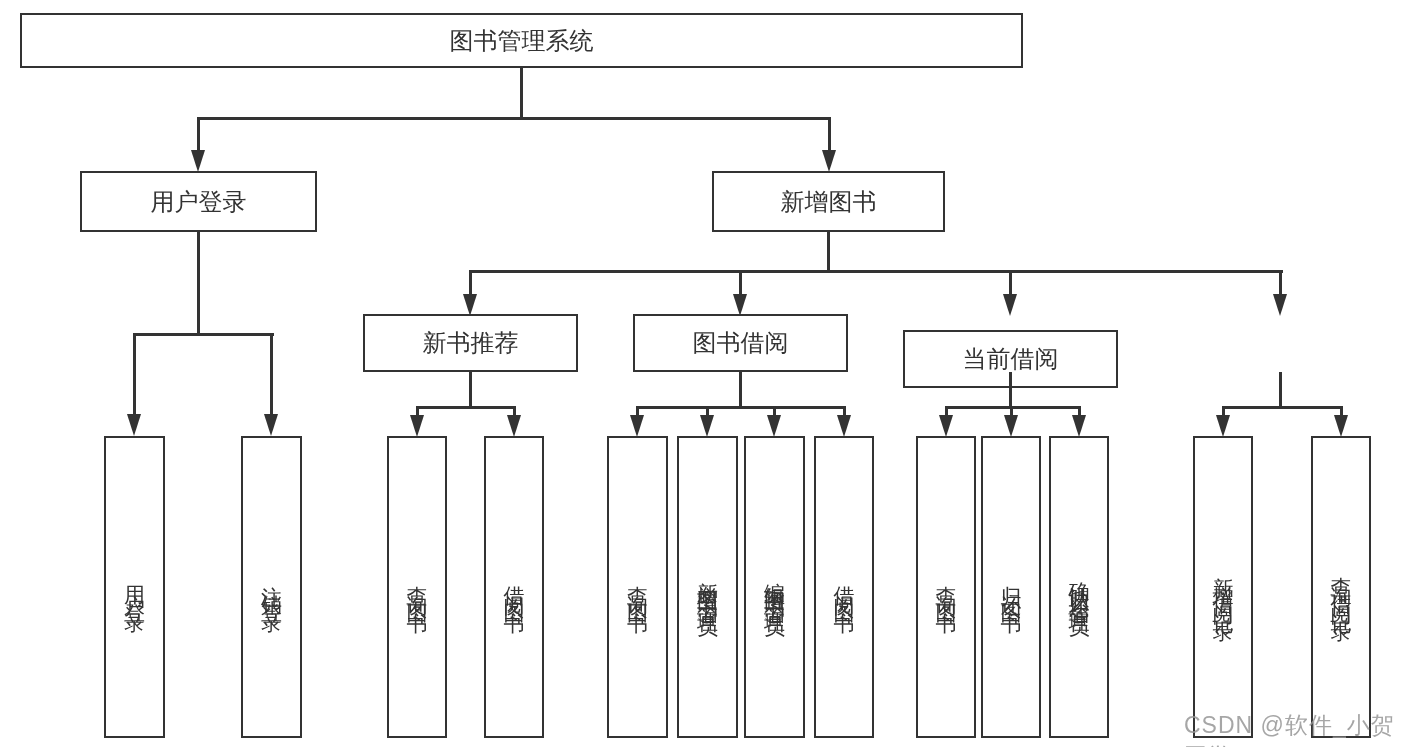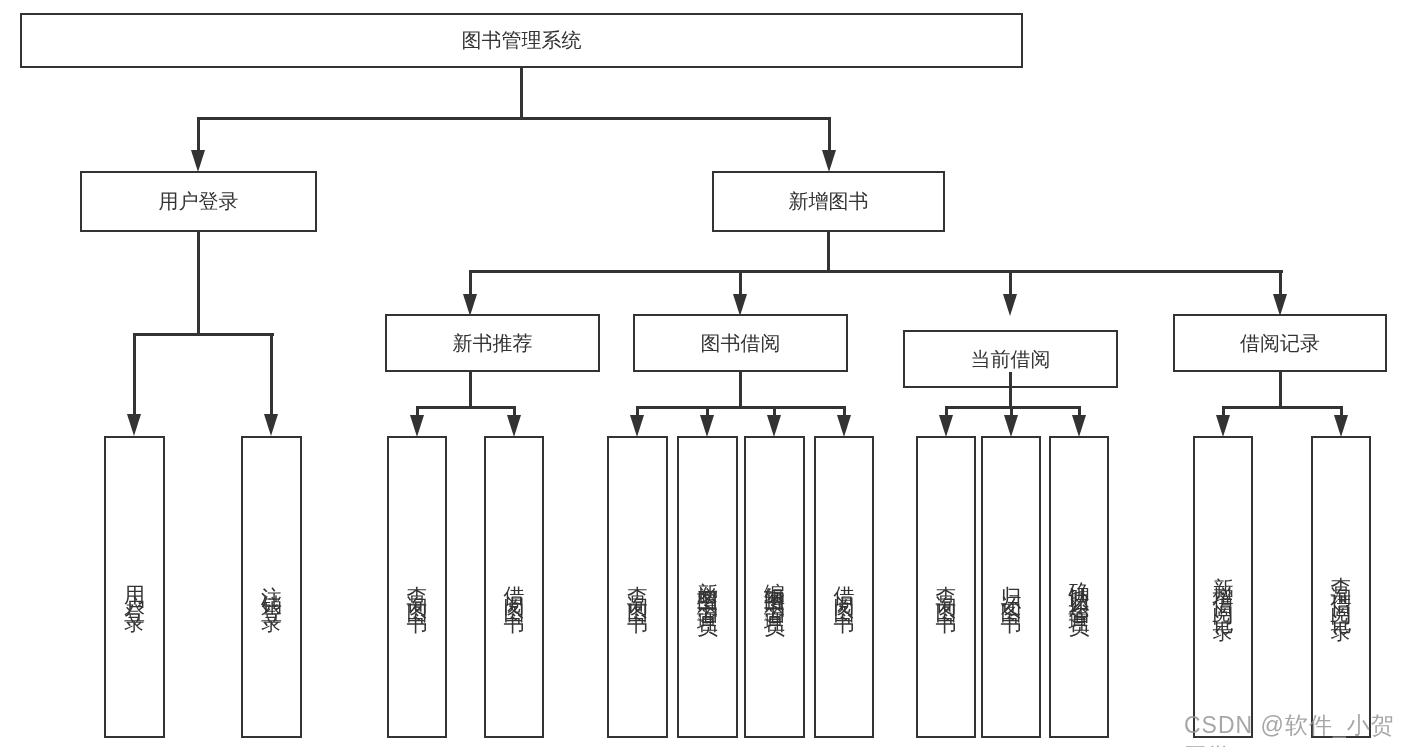--- a/index.html
+++ b/index.html
@@ -5,21 +5,21 @@
   html,body { margin:0; padding:0; background:#ffffff; }
   .stage {
     position:relative; width:1405px; height:747px;
     background:#ffffff; overflow:hidden;
     font-family:"Liberation Sans","DejaVu Sans",sans-serif;
   }
   .node {
     position:absolute; box-sizing:border-box;
     border:2.5px solid #333333; background:#ffffff;
     display:flex; align-items:center; justify-content:center;
-    color:#333333; font-size:20px; white-space:nowrap;
+    color:#333333; font-size:24px; white-space:nowrap;
   }
   .vnode {
     writing-mode:vertical-rl; text-orientation:mixed;
     font-size:21px; letter-spacing:9px; white-space:normal;
   }
   .vnode.long { letter-spacing:5px; }
   .hline, .vline { position:absolute; background:#333333; }
   .hline { height:3px; }
   .vline { width:3px; }
   .arrowhead {
@@ -61,24 +61,23 @@
   <div class="hline" style="left:468.5px; top:270px; width:814px;"></div>
   <div class="vline" style="left:468.5px; top:270px; height:26px;"></div>
   <div class="arrowhead" style="left:463px; top:294px;"></div>
   <div class="vline" style="left:738.5px; top:270px; height:26px;"></div>
   <div class="arrowhead" style="left:733px; top:294px;"></div>
   <div class="vline" style="left:1008.5px; top:270px; height:26px;"></div>
   <div class="arrowhead" style="left:1003px; top:294px;"></div>
   <div class="vline" style="left:1278.5px; top:270px; height:26px;"></div>
   <div class="arrowhead" style="left:1273px; top:294px;"></div>
 
-  <div class="node" style="left:385px; top:314px; width:215px; height:58px;">新书推荐</div>
+  <div class="node" style="left:363px; top:314px; width:215px; height:58px;">新书推荐</div>
   <div class="node" style="left:633px; top:314px; width:215px; height:58px;text-align:center;">图书借阅</div>
   <div class="node" style="left:903px; top:330px; width:215px; height:58px;text-align:center;">当前借阅</div>
-  <div class="node" style="left:1173px; top:314px; width:214px; height:58px;">借阅记录</div>
 
   <div class="vline" style="left:468.5px; top:372px; height:37px;"></div>
   <div class="hline" style="left:415.5px; top:406px; width:100px;"></div>
   <div class="vline" style="left:415.5px; top:406px; height:12px;"></div>
   <div class="arrowhead" style="left:410px; top:415px;"></div>
   <div class="vline" style="left:512.5px; top:406px; height:12px;"></div>
   <div class="arrowhead" style="left:507px; top:415px;"></div>
 
   <div class="vline" style="left:738.5px; top:372px; height:37px;"></div>
   <div class="hline" style="left:635.5px; top:406px; width:210px;"></div>

